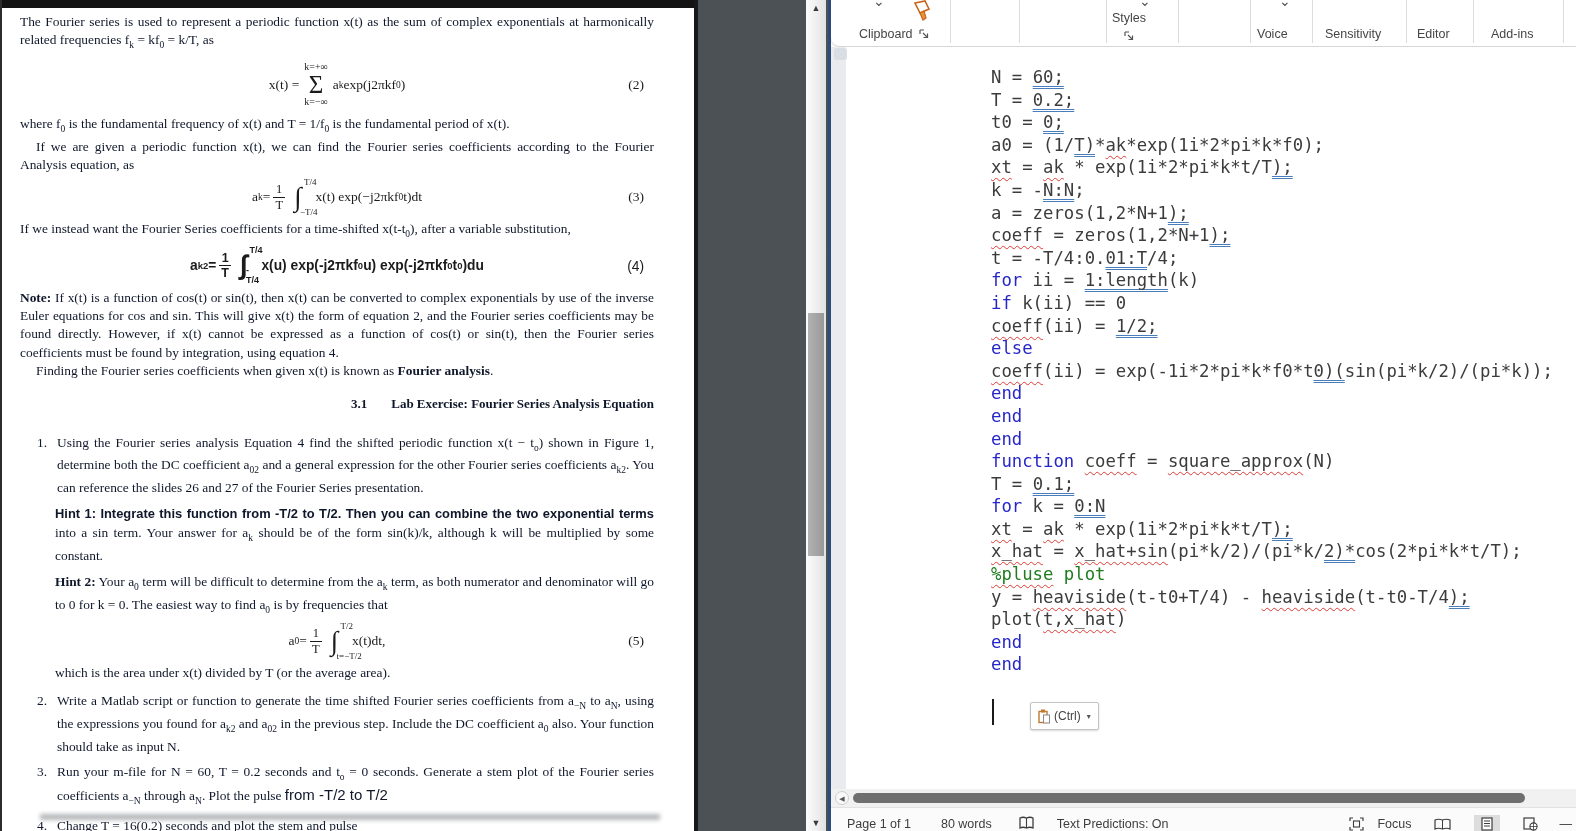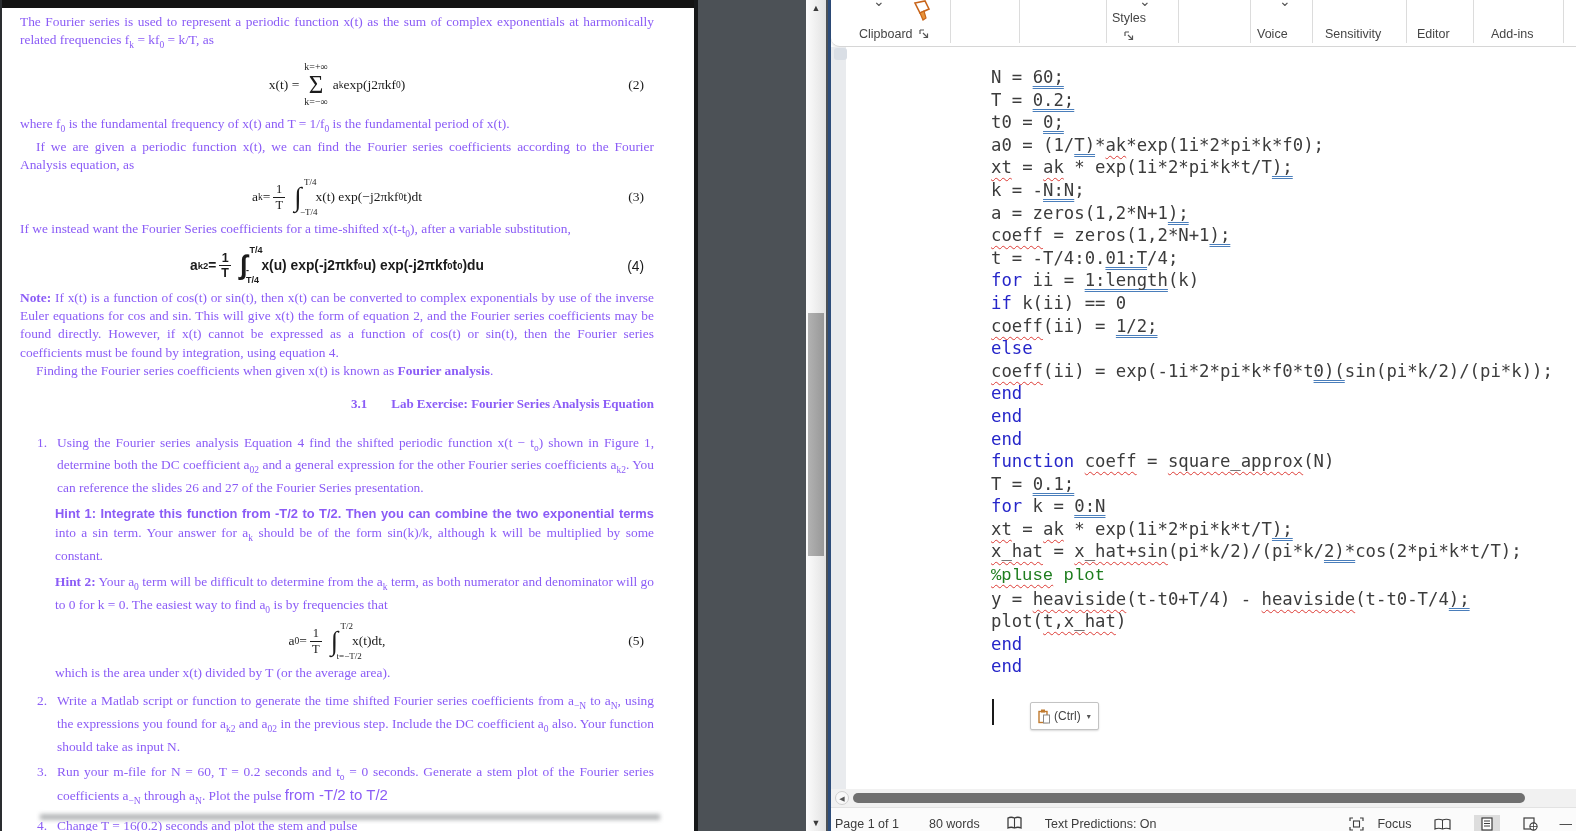--- a/index.html
+++ b/index.html
@@ -5,21 +5,21 @@
   html,body{margin:0;padding:0;background:#202020;}
   #root{position:relative;width:1576px;height:831px;overflow:hidden;background:#4c5156;
         font-family:"Liberation Sans",sans-serif;}
   
   #pdf-pane{position:absolute;left:0;top:0;width:828px;height:831px;background:#4c5156;}
   #pdf-page{position:absolute;left:0;top:0;width:694px;height:831px;background:#ffffff;
             border-right:4px solid #16181a;}
   #pdf-page-topbar{position:absolute;left:0;top:0;width:694px;height:8px;background:#131313;}
   #pdf-page-leftedge{position:absolute;left:0;top:0;width:2px;height:831px;background:#2a2d30;}
   #doc-content{position:absolute;left:20px;top:13px;width:636px;}
-  .blk{font-family:"Liberation Serif",serif;font-size:13.4px;line-height:18.3px;color:#8b5cf6;
+  .blk{font-family:"Liberation Serif",serif;font-size:13.4px;line-height:18.3px;color:#0f172a;
        width:634px;text-align:justify;margin:0;}
   .blk.pi{text-indent:16px;}
   .blk.h{font-size:13px;font-weight:700;text-align:right;margin:15px 0 20px;}
   .blk.h .num{margin-right:24px;}
   .blk.li{position:relative;padding-left:37px;margin:7px 0;width:597px;}
   .blk.li .num{position:absolute;left:17px;}
   .blk.hint{margin:8px 0 8px 35px;width:599px;}
   .blk.line{text-align:left;margin:2px 0 10px 35px;width:599px;}
   .r-b{font-weight:700;}
   .r-bs{font-weight:700;font-family:"Liberation Sans",sans-serif;font-size:12.9px;}
@@ -62,21 +62,21 @@
   #ribbon svg{display:block;}
   
   #doc-area{position:absolute;left:0;top:47px;width:745px;height:742px;background:#ffffff;}
   #left-strip{position:absolute;left:0;top:0;width:15px;height:742px;background:#e9ebee;}
   #left-tab{position:absolute;left:3px;top:1px;width:13px;height:12px;background:#d9dee5;
             border-radius:3px;}
   #code{position:absolute;left:160px;top:19px;}
   .code-line{font-family:"DejaVu Sans Mono",monospace;font-size:17.3px;line-height:22.6px;
              white-space:pre;color:#3c3c3c;}
   .kw{color:#2626c9;}
-  .cm{color:#1e7d1e;font-family:Liberation Mono, monospace;}
+  .cm{color:#1e7d1e;}
   .sp{text-decoration:underline wavy #dd3b35;text-decoration-thickness:1px;
       text-underline-offset:4px;text-decoration-skip-ink:none;}
   .gr{text-decoration:underline double #4a7ebb;text-decoration-thickness:1px;
       text-underline-offset:3px;text-decoration-skip-ink:none;}
   #cursor{position:absolute;left:161px;top:652px;width:1.5px;height:26px;background:#1a1a1a;}
   #paste-btn{position:absolute;left:199px;top:655px;height:26px;display:flex;align-items:center;
              gap:4px;padding:0 7px;background:#ffffff;border:1px solid #c3c3c3;border-radius:2px;
              box-shadow:0 1px 2px rgba(0,0,0,0.15);font-size:12px;color:#444;}
   #paste-caret{font-size:8px;color:#555;margin-left:2px;}
   
@@ -85,21 +85,21 @@
               background:#f8f8f8;border:1px solid #cfcfcf;color:#555;font-size:7px;
               text-align:center;line-height:14px;box-sizing:border-box;}
   #h-thumb{position:absolute;left:22px;top:4px;width:672px;height:10px;border-radius:5px;
            background:#6f6f6f;}
   
   #status-bar{position:absolute;left:0;top:807px;width:745px;height:24px;background:#fbfbfb;
               border-top:1px solid #e2e2e2;font-size:12.5px;color:#3d3d3d;overflow:hidden;}
   #sb-inner{position:absolute;left:0;top:4px;width:745px;height:24px;display:flex;
             align-items:center;}
   .sb-item{white-space:nowrap;}
-  #sb-page{margin-left:4px;}
+  #sb-page{margin-left:16px;}
   #sb-words{margin-left:30px;}
   #sb-proof{margin-left:26px;}
   #sb-pred{margin-left:22px;}
   #sb-focus{margin-left:auto;display:flex;align-items:center;gap:13px;}
   .view-btn{margin-left:18px;display:flex;align-items:center;justify-content:center;
             width:26px;height:18px;}
   .view-btn.sel{background:#dddddd;}
   #sb-zoomout{margin-left:16px;margin-right:4px;color:#333;}
 </style>
 </head>

